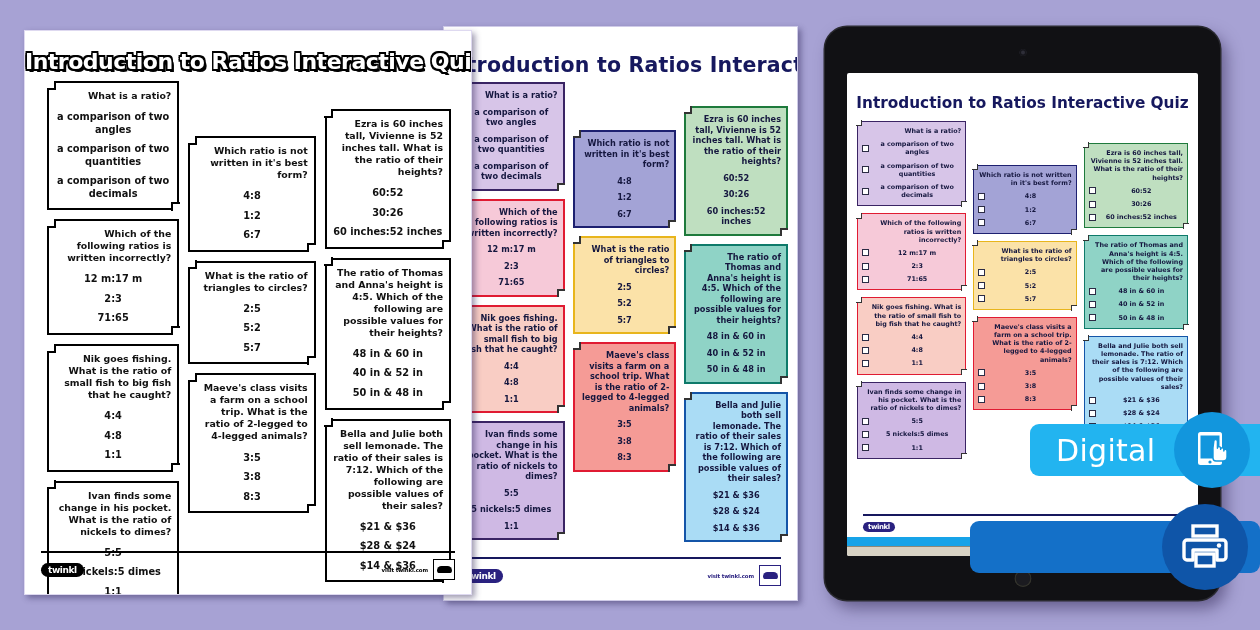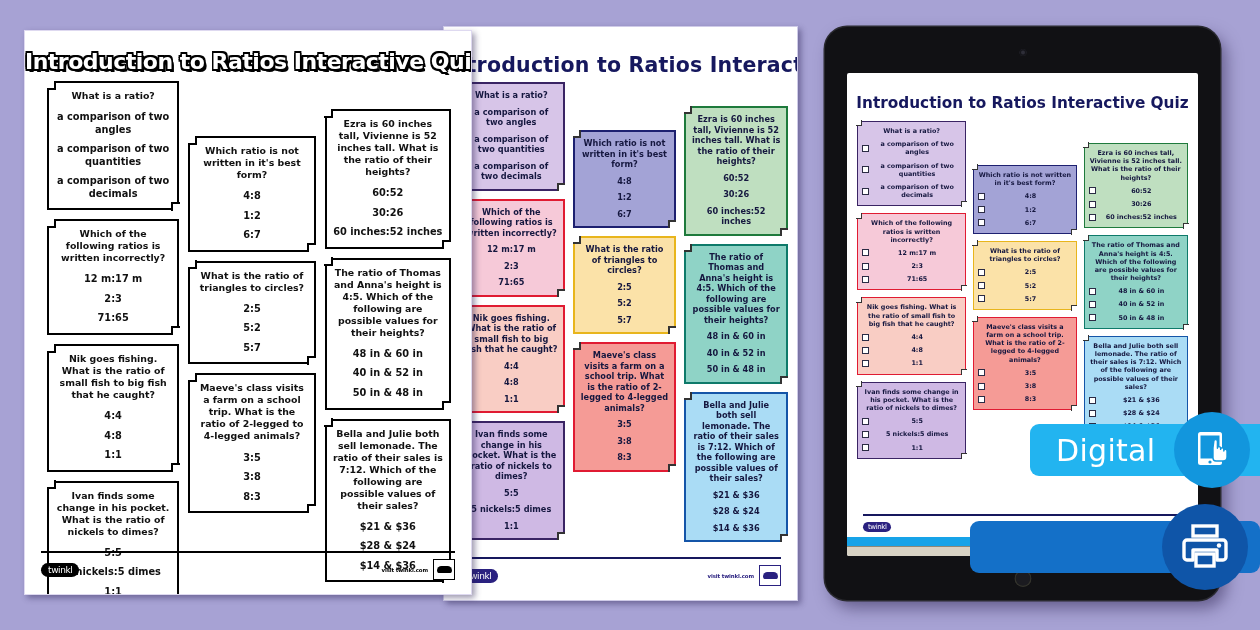--- a/index.html
+++ b/index.html
@@ -64,21 +64,21 @@
 
   
   .card {
     position: relative;
     text-align: center;
     font-family: "DejaVu Sans", sans-serif;
     font-weight: bold;
     color: #111;
     line-height: 1.28;
   }
-  .card .q { display: block; }
+  .card .q { display: block; text-align: right; }
   .card .opt { display: block; font-weight: bold; }
 
   
   .card::before, .card::after {
     content: ""; position: absolute; pointer-events: none;
   }
 
   
   .bw .card {
     border: 2.4px solid #000;
@@ -120,21 +120,21 @@
 
   
   .footer {
     position: absolute; left: 0; right: 0; bottom: 14px;
     padding: 0 16px;
   }
   .footer .rule { border-top: 2px solid #000; margin-bottom: 6px; }
   .footer.cl .rule { border-top: 2px solid #16185e; }
   .footer .frow { display: flex; align-items: center; justify-content: space-between; }
   .logo-twinkl {
-    font-family: "DejaVu Sans", sans-serif; font-weight: normal;
+    font-family: "DejaVu Sans", sans-serif; font-weight: bold;
     font-size: 9px; color: #fff; background: #000;
     padding: 2px 7px; border-radius: 9px 9px 10px 10px/10px 10px 9px 9px;
     letter-spacing: -.4px;
   }
   .footer.cl .logo-twinkl { background: #2a2180; }
   .visit {
     font-family: "DejaVu Sans", sans-serif; font-weight: bold;
     font-size: 5.4px; color: #000; letter-spacing: -.1px;
   }
   .footer.cl .visit { color: #2a2180; }

